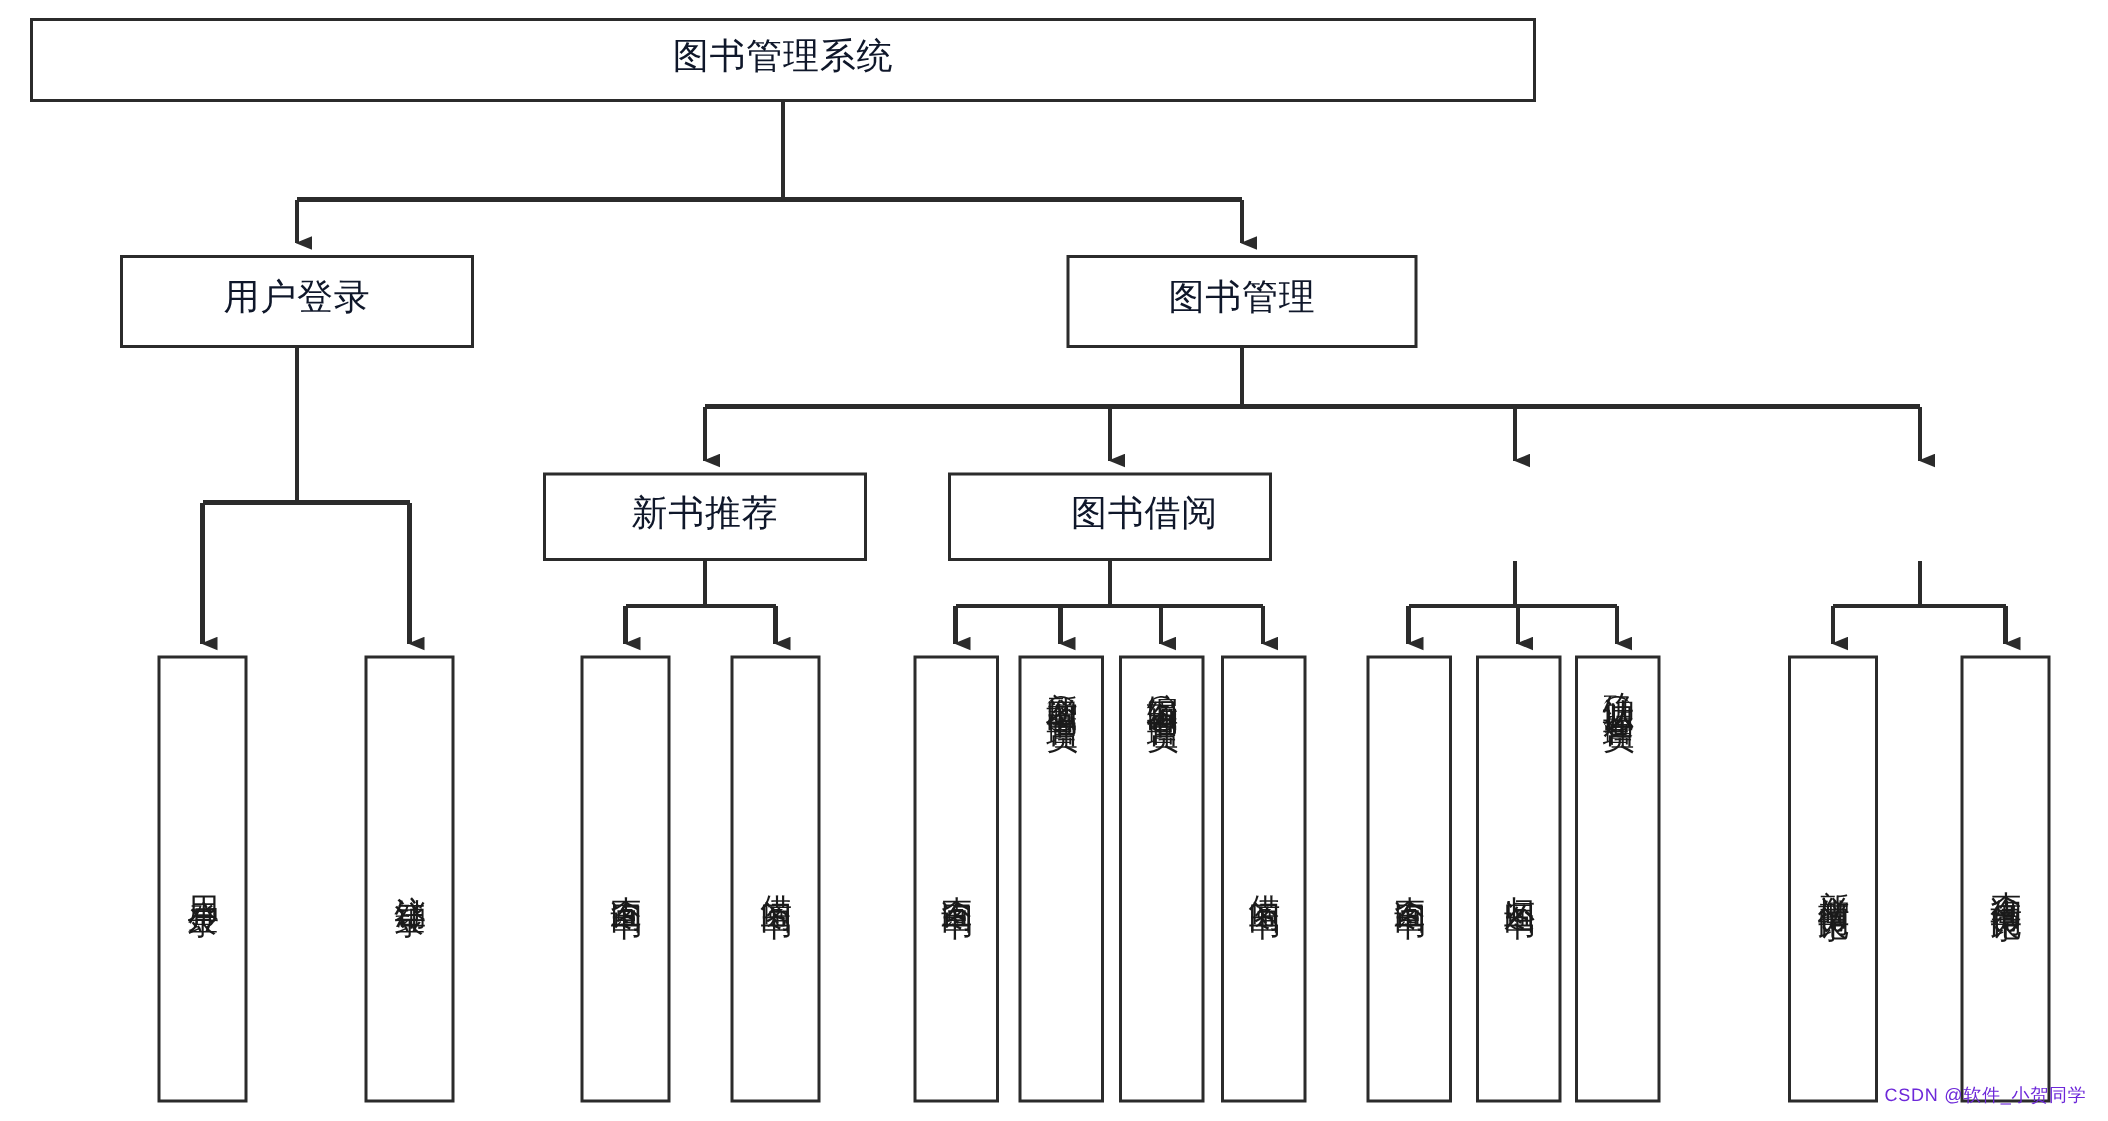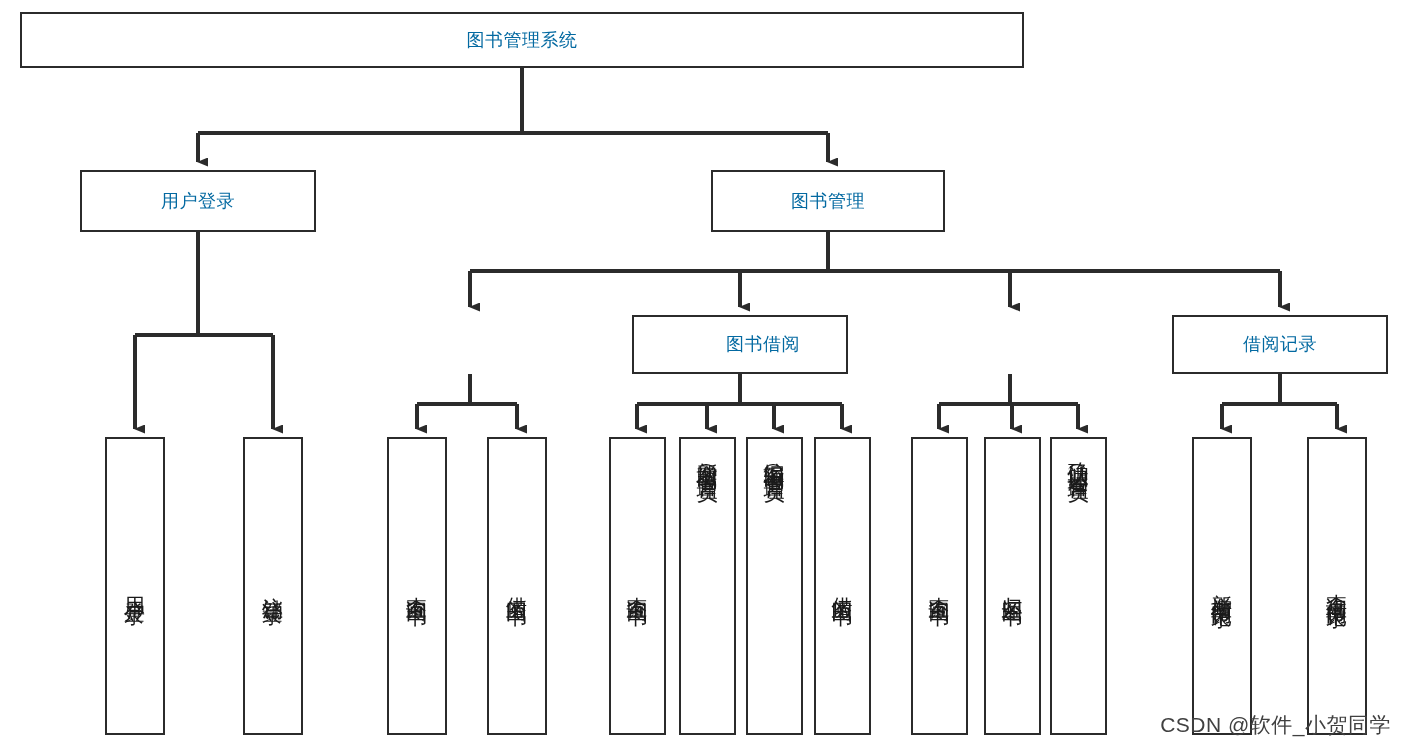--- a/index.html
+++ b/index.html
@@ -30,26 +30,26 @@
     position: absolute;
     box-sizing: border-box;
     background: #ffffff;
     border: 2px solid #2b2b2b;
     display: flex;
     align-items: center;
     justify-content: center;
     overflow: hidden;
   }
   .node-label-h {
-    font-size: 18px;
-    color: #0369a1;
+    font-size: 24px;
+    color: #0f172a;
     line-height: 1.15;
     letter-spacing: 0.5px;
     white-space: nowrap;
-    font-family: Liberation Sans, sans-serif;
+    font-family: Liberation Mono, monospace;
   }
   .node-label-v {
     writing-mode: vertical-rl;
     text-orientation: upright;
     font-size: 21px;
     color: #1a1a1a;
     letter-spacing: 3px;
     line-height: 1;
     white-space: nowrap;
     font-family: "Liberation Sans", "DejaVu Sans", sans-serif;
@@ -60,22 +60,22 @@
     padding-top: 6px;
   }
   .leaf-box.center-v {
     align-items: center;
     padding-top: 0;
   }
   #watermark {
     position: absolute;
     right: 14px;
     bottom: 8px;
-    font-size: 21px;
-    color: #404040;
+    font-size: 12px;
+    color: #6d28d9;
     letter-spacing: 0.5px;
     white-space: nowrap;
     font-family: "Liberation Sans", "DejaVu Sans", sans-serif;
     pointer-events: none;
   }
 </style>
 </head>
 <body>
 
 <div id="diagram-root">
@@ -136,25 +136,25 @@
     <span class="node-label-h">图书管理系统</span>
   </div>
 
   <div class="node-box" style="left:80px; top:170px; width:236px; height:62px;">
     <span class="node-label-h">用户登录</span>
   </div>
   <div class="node-box" style="left:711px; top:170px; width:234px; height:62px;">
     <span class="node-label-h">图书管理</span>
   </div>
 
+  <div class="node-box" style="left:362px; top:315px; width:216px; height:59px;">
+    <span class="node-label-h">新书推荐</span>
+  </div>
   <div class="node-box" style="left:632px; top:315px; width:216px; height:59px;padding-left:46px;">
     <span class="node-label-h">图书借阅</span>
-  </div>
-  <div class="node-box" style="left:1172px; top:315px; width:216px; height:59px;">
-    <span class="node-label-h">借阅记录</span>
   </div>
 
   <div class="node-box leaf-box center-v" style="left:105px; top:437px; width:60px; height:298px;">
     <span class="node-label-v">用户登录</span>
   </div>
   <div class="node-box leaf-box center-v" style="left:243px; top:437px; width:60px; height:298px;">
     <span class="node-label-v">注销登录</span>
   </div>
   <div class="node-box leaf-box center-v" style="left:387px; top:437px; width:60px; height:298px;">
     <span class="node-label-v">查询图书</span>

